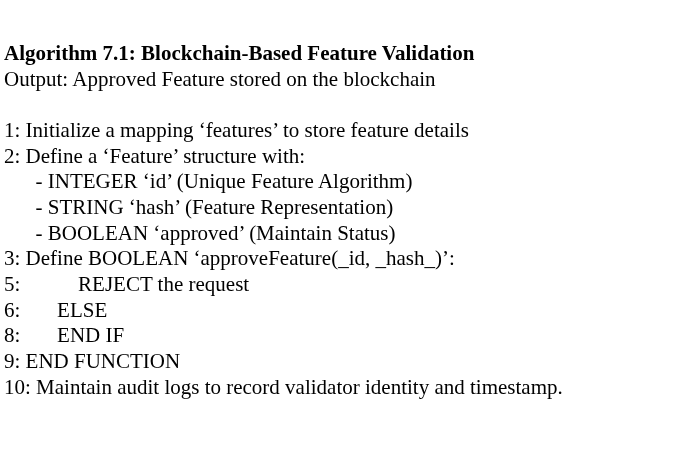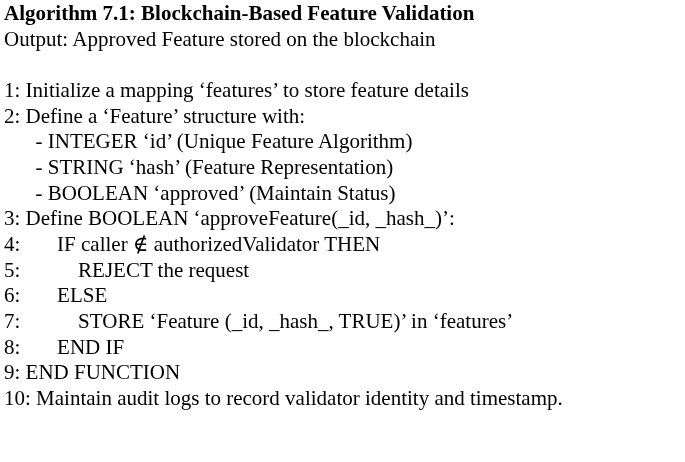--- a/index.html
+++ b/index.html
@@ -18,39 +18,38 @@
   }
   .doc {
     padding: 1px 0 0 4px;
   }
   .line {
     white-space: pre;
     min-height: 25.65px;
   }
   .title {
     font-weight: 700;
+    margin-top: 40px;
   }
   .gap-above {
     margin-top: 25.65px;
   }
 </style>
 </head>
 <body>
 
 <div class="doc">
   <div class="line title">Algorithm 7.1: Blockchain-Based Feature Validation</div>
 
   <div class="line">Output: Approved Feature stored on the blockchain</div>
 
   <div class="line gap-above">1: Initialize a mapping ‘features’ to store feature details</div>
   <div class="line">2: Define a ‘Feature’ structure with:</div>
   <div class="line">      - INTEGER ‘id’ (Unique Feature Algorithm)</div>
   <div class="line">      - STRING ‘hash’ (Feature Representation)</div>
   <div class="line">      - BOOLEAN ‘approved’ (Maintain Status)</div>
   <div class="line">3: Define BOOLEAN ‘approveFeature(_id, _hash_)’:</div>
-  <div class="line">4:       IF caller ∉ authorizedValidator THEN</div>
   <div class="line">5:           REJECT the request</div>
   <div class="line">6:       ELSE</div>
-  <div class="line">7:           STORE ‘Feature (_id, _hash_, TRUE)’ in ‘features’</div>
   <div class="line">8:       END IF</div>
   <div class="line">9: END FUNCTION</div>
   <div class="line">10: Maintain audit logs to record validator identity and timestamp.</div>
 </div>
 
 </body></html>

